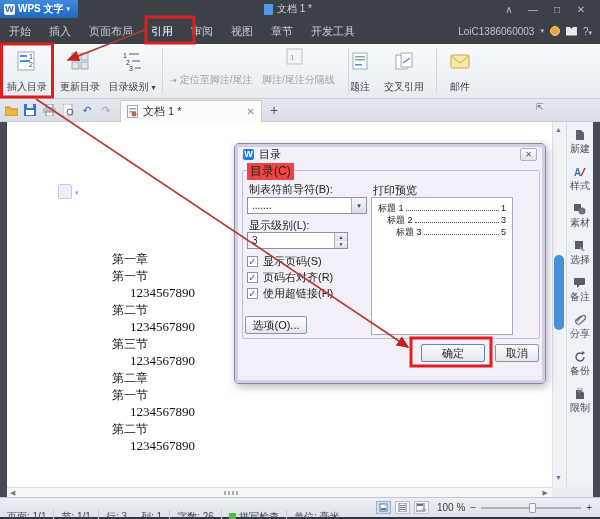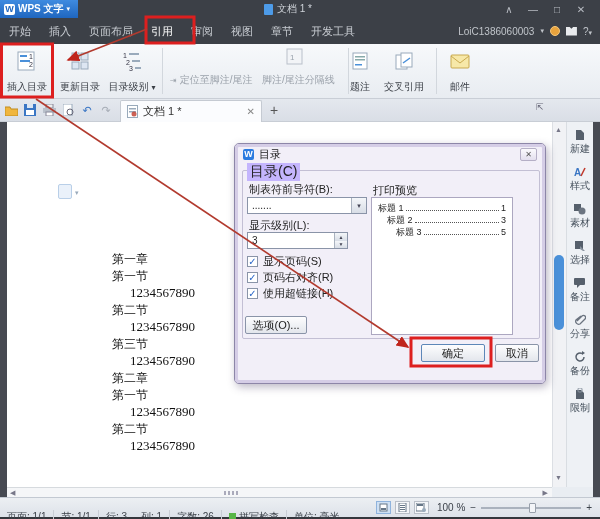--- a/index.html
+++ b/index.html
@@ -93,21 +93,21 @@
   
   .dialog{left:234px;top:143px;width:312px;height:241px;background:#f2eff8;
     border:1px solid #8d86a8;border-radius:5px;box-shadow:2px 3px 8px rgba(60,50,90,.35);
     outline:3px solid #d5cde6;outline-offset:-4px;}
   .dlg-title{left:0;top:0;width:100%;height:20px;display:flex;align-items:center;gap:5px;
     padding:0 8px;font-size:11px;color:#222;}
   .dlg-close{margin-left:auto;width:17px;height:13px;border:1px solid #b5afc6;border-radius:2px;
     background:linear-gradient(#fbfafd,#e3dfee);color:#555;font-size:8px;display:flex;
     align-items:center;justify-content:center;}
   .groupbox{left:7px;top:26px;width:298px;height:169px;border:1px solid #c3bfd4;border-radius:2px;}
-  .gb-label{left:12px;top:19px;background:#c4b5fd;padding:0 3px;font-size:14px;color:#222;}
+  .gb-label{left:12px;top:19px;background:#ef4444;padding:0 3px;font-size:12px;color:#222;}
   .dlbl{font-size:11px;color:#222;}
   .combo{left:12px;top:53px;width:120px;height:17px;background:#fff;border:1px solid #8a94a8;
     display:flex;align-items:center;font-size:10px;color:#222;padding-left:4px;}
   .combo-arrow{margin-left:auto;width:15px;height:100%;background:linear-gradient(#f4f6f9,#d8dde6);
     border-left:1px solid #aab2bf;display:flex;align-items:center;justify-content:center;
     font-size:7px;color:#445;}
   .spin{left:12px;top:88px;width:101px;height:17px;background:#fff;border:1px solid #8a94a8;
     display:flex;align-items:center;font-size:10px;color:#222;padding-left:4px;}
   .spin-btns{margin-left:auto;width:13px;height:100%;display:flex;flex-direction:column;}
   .spin-btns span{flex:1;background:linear-gradient(#f4f6f9,#d8dde6);border-left:1px solid #aab2bf;

